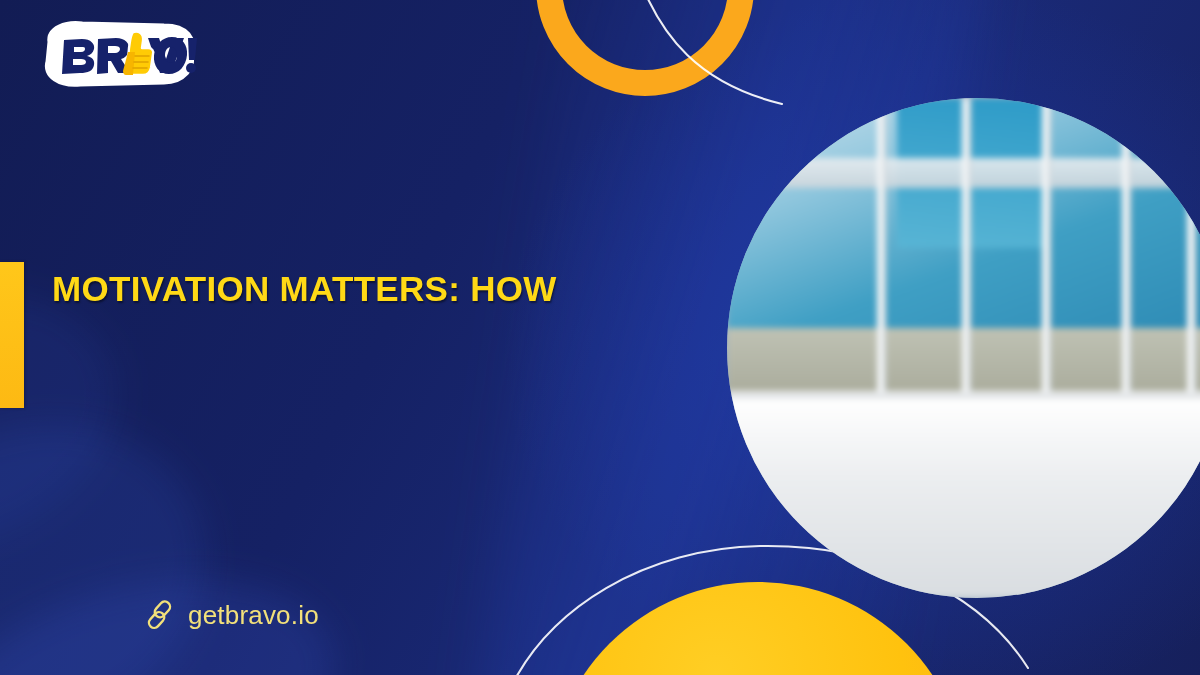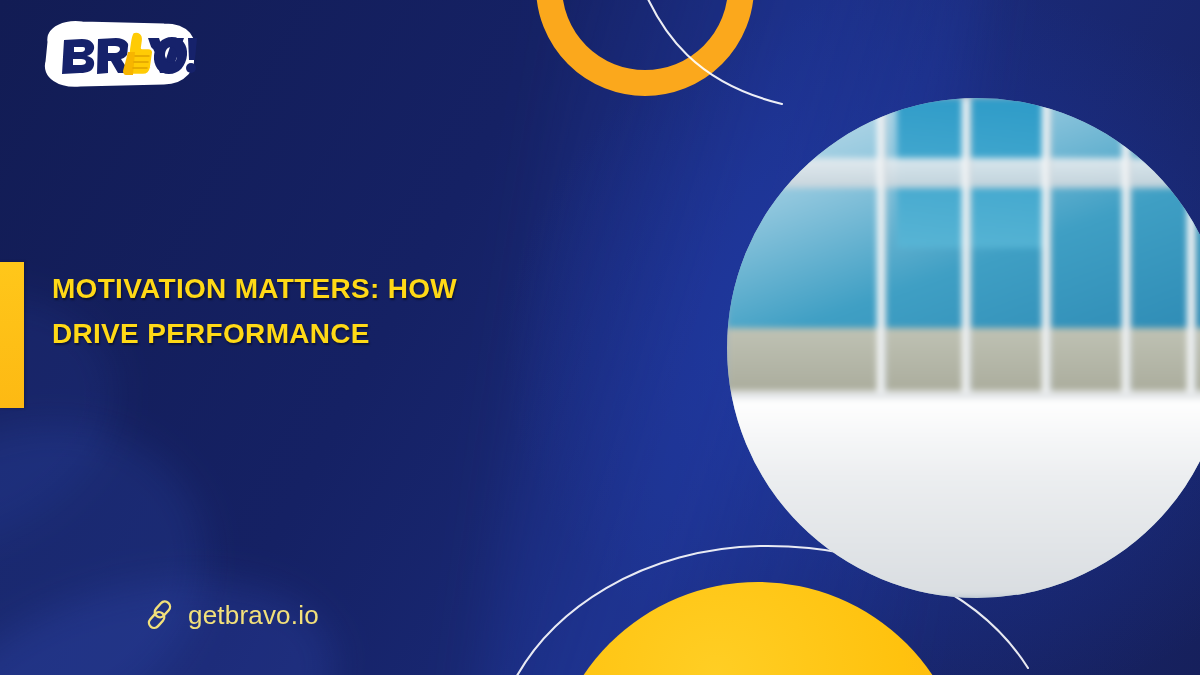--- a/index.html
+++ b/index.html
@@ -84,21 +84,21 @@
   #logo svg { display:block; width:168px; height:76px; }
 
   
   #headline {
     position:absolute;
     left:52px; top:266px;
     width:580px;
     color:#FFD916;
     font-family:"Liberation Sans", sans-serif;
     font-weight:bold;
-    font-size:28px;
+    font-size:35px;
     line-height:45px;
     letter-spacing:0.3px;
     text-transform:uppercase;
     text-shadow:1px 2px 2px rgba(0,0,0,0.45);
   }
   #headline .hl-line { display:block; white-space:nowrap; }
 
   
   #footer-url {
     position:absolute;
@@ -487,21 +487,20 @@
           <path d="M99 38 L113 38 M98 44 L112 44 M97 50 L111 50" stroke="#e0a200" stroke-width="1.6" stroke-linecap="round" fill="none"></path>
         </g>
       </g>
     </svg>
   </div>
 
   <div id="accent-bar"></div>
 
   <h1 id="headline">
     <span class="hl-line">MOTIVATION MATTERS: HOW</span>
-    <span class="hl-line">DRIVE PERFORMANCE</span>
   </h1>
 
   <div id="footer-url">
     <svg id="link-icon" viewBox="0 0 34 34" xmlns="http://www.w3.org/2000/svg">
       <g fill="none" stroke="#F2E07A" stroke-width="2.4" stroke-linecap="round" stroke-linejoin="round">
         <rect x="14.2" y="2.6" width="10.4" height="17.6" rx="5.2" transform="rotate(42 19.4 11.4)"></rect>
         <rect x="8.4" y="13.2" width="10.4" height="17.6" rx="5.2" transform="rotate(42 13.6 22.0)"></rect>
       </g>
     </svg>
     <span id="url-text">getbravo.io</span>

